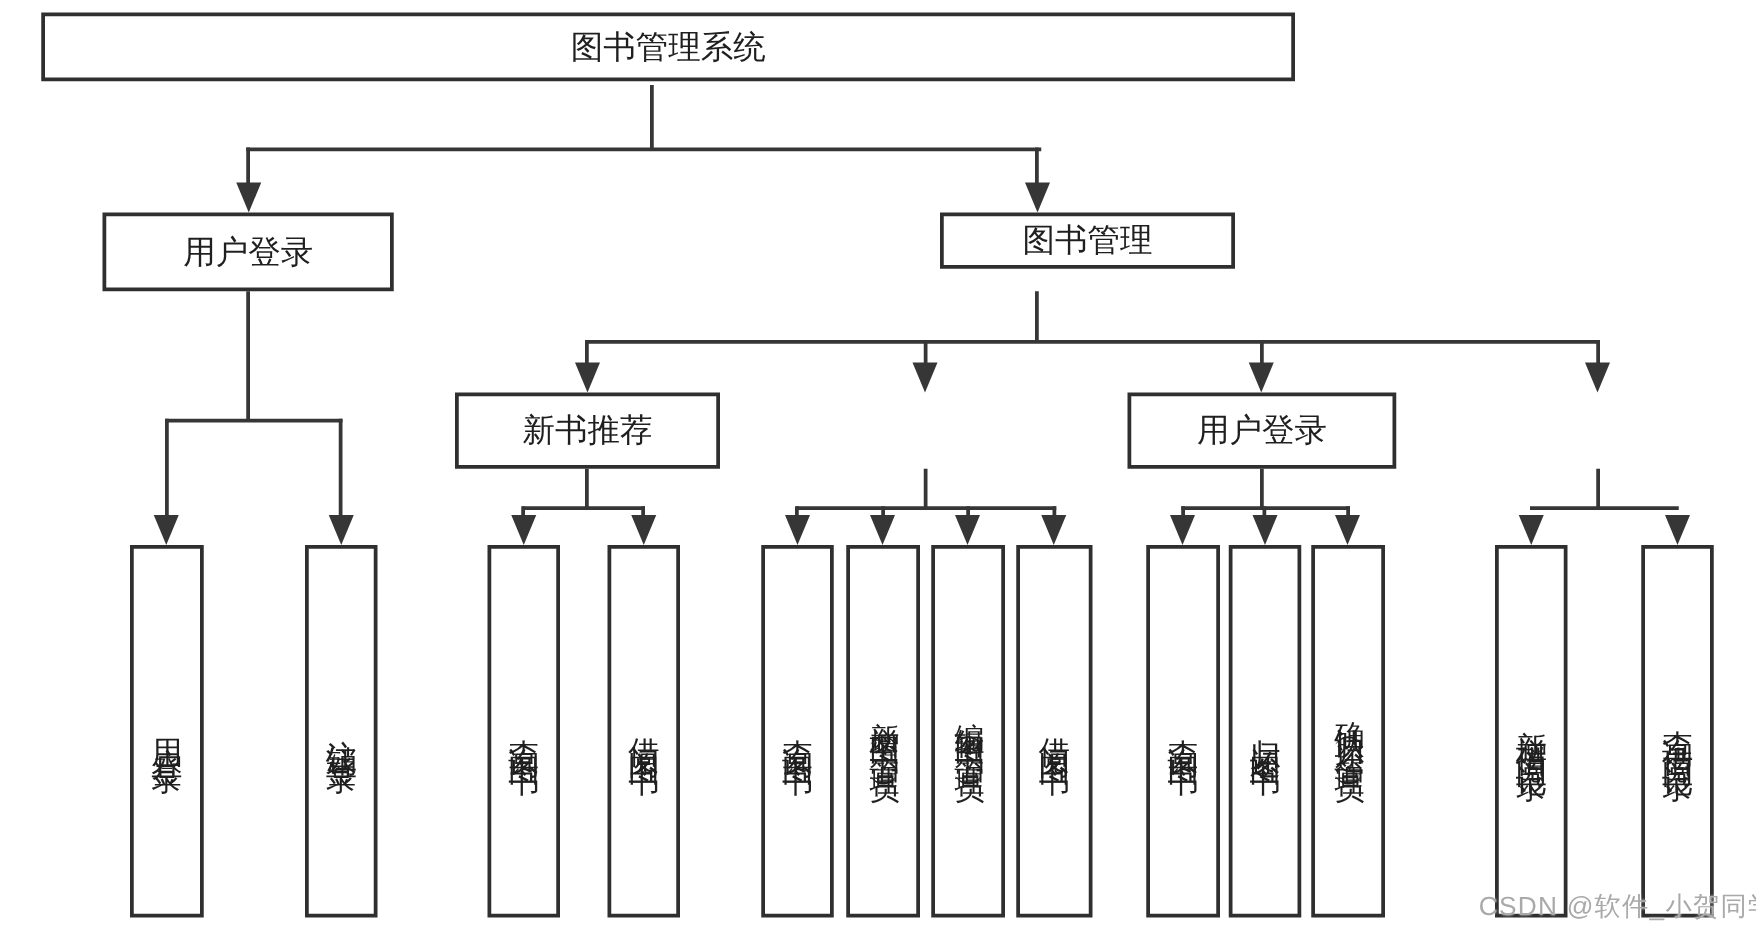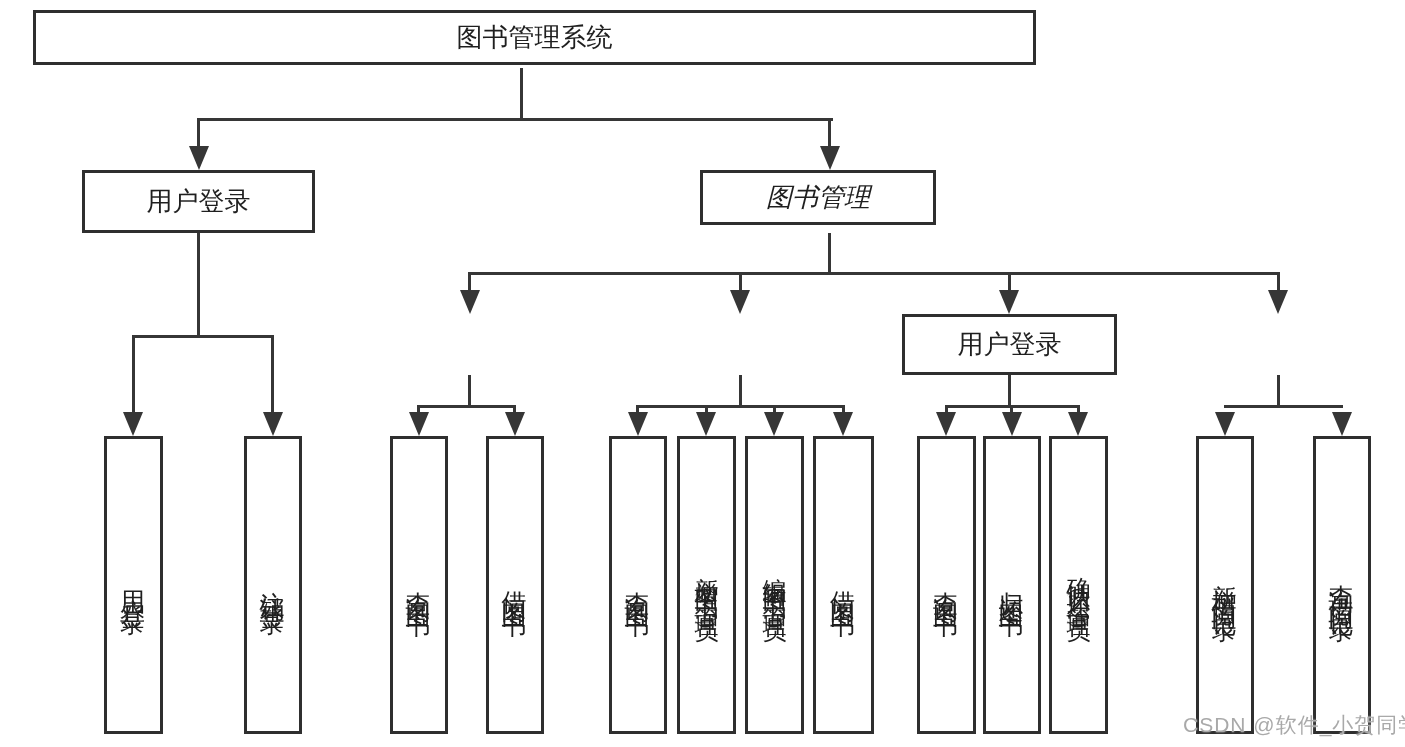--- a/index.html
+++ b/index.html
@@ -42,40 +42,41 @@
   <div class="box" style="left:21px; top:10px; width:1003px; height:55px;margin-left:12px;">图书管理系统</div>
 
   <div class="vl" style="left:520px; top:68px; height:52px;"></div>
   <div class="hl" style="left:197px; top:118px; width:636px;"></div>
   <div class="vl" style="left:197px; top:118px; height:32px;"></div>
   <div class="vl" style="left:828px; top:118px; height:32px;"></div>
   <div class="arr" style="left:189px; top:146px;"></div>
   <div class="arr" style="left:820px; top:146px;"></div>
 
   <div class="box" style="left:82px; top:170px; width:233px; height:63px;">用户登录</div>
-  <div class="box" style="left:700px; top:170px; width:236px; height:55px;font-style:italic;">图书管理</div>
+  <div class="box" style="left:752px; top:170px; width:236px; height:45px;">图书管理</div>
 
   <div class="vl" style="left:197px; top:233px; height:104px;"></div>
   <div class="hl" style="left:132px; top:335px; width:142px;"></div>
   <div class="vl" style="left:132px; top:335px; height:79px;"></div>
   <div class="vl" style="left:271px; top:335px; height:79px;"></div>
   <div class="arr" style="left:123px; top:412px;"></div>
   <div class="arr" style="left:263px; top:412px;"></div>
 
   <div class="vl" style="left:828px; top:233px; height:41px;"></div>
   <div class="hl" style="left:469px; top:272px; width:811px;"></div>
   <div class="vl" style="left:468px; top:272px; height:20px;"></div>
   <div class="vl" style="left:739px; top:272px; height:20px;"></div>
   <div class="vl" style="left:1008px; top:272px; height:20px;"></div>
   <div class="vl" style="left:1277px; top:272px; height:20px;"></div>
   <div class="arr" style="left:460px; top:290px;"></div>
   <div class="arr" style="left:730px; top:290px;"></div>
   <div class="arr" style="left:999px; top:290px;"></div>
   <div class="arr" style="left:1268px; top:290px;"></div>
 
+  <div class="box" style="left:364px; top:314px; width:212px; height:61px;">新书推荐</div>
   <div class="box" style="left:902px; top:314px; width:215px; height:61px;">用户登录</div>
 
   <div class="vl" style="left:468px; top:375px; height:32px;"></div>
   <div class="vl" style="left:739px; top:375px; height:32px;"></div>
   <div class="vl" style="left:1008px; top:375px; height:32px;"></div>
   <div class="vl" style="left:1277px; top:375px; height:32px;"></div>
 
   <div class="hl" style="left:418px; top:405px; width:98px;"></div>
   <div class="hl" style="left:637px; top:405px; width:208px;"></div>
   <div class="hl" style="left:945px; top:405px; width:135px;"></div>

